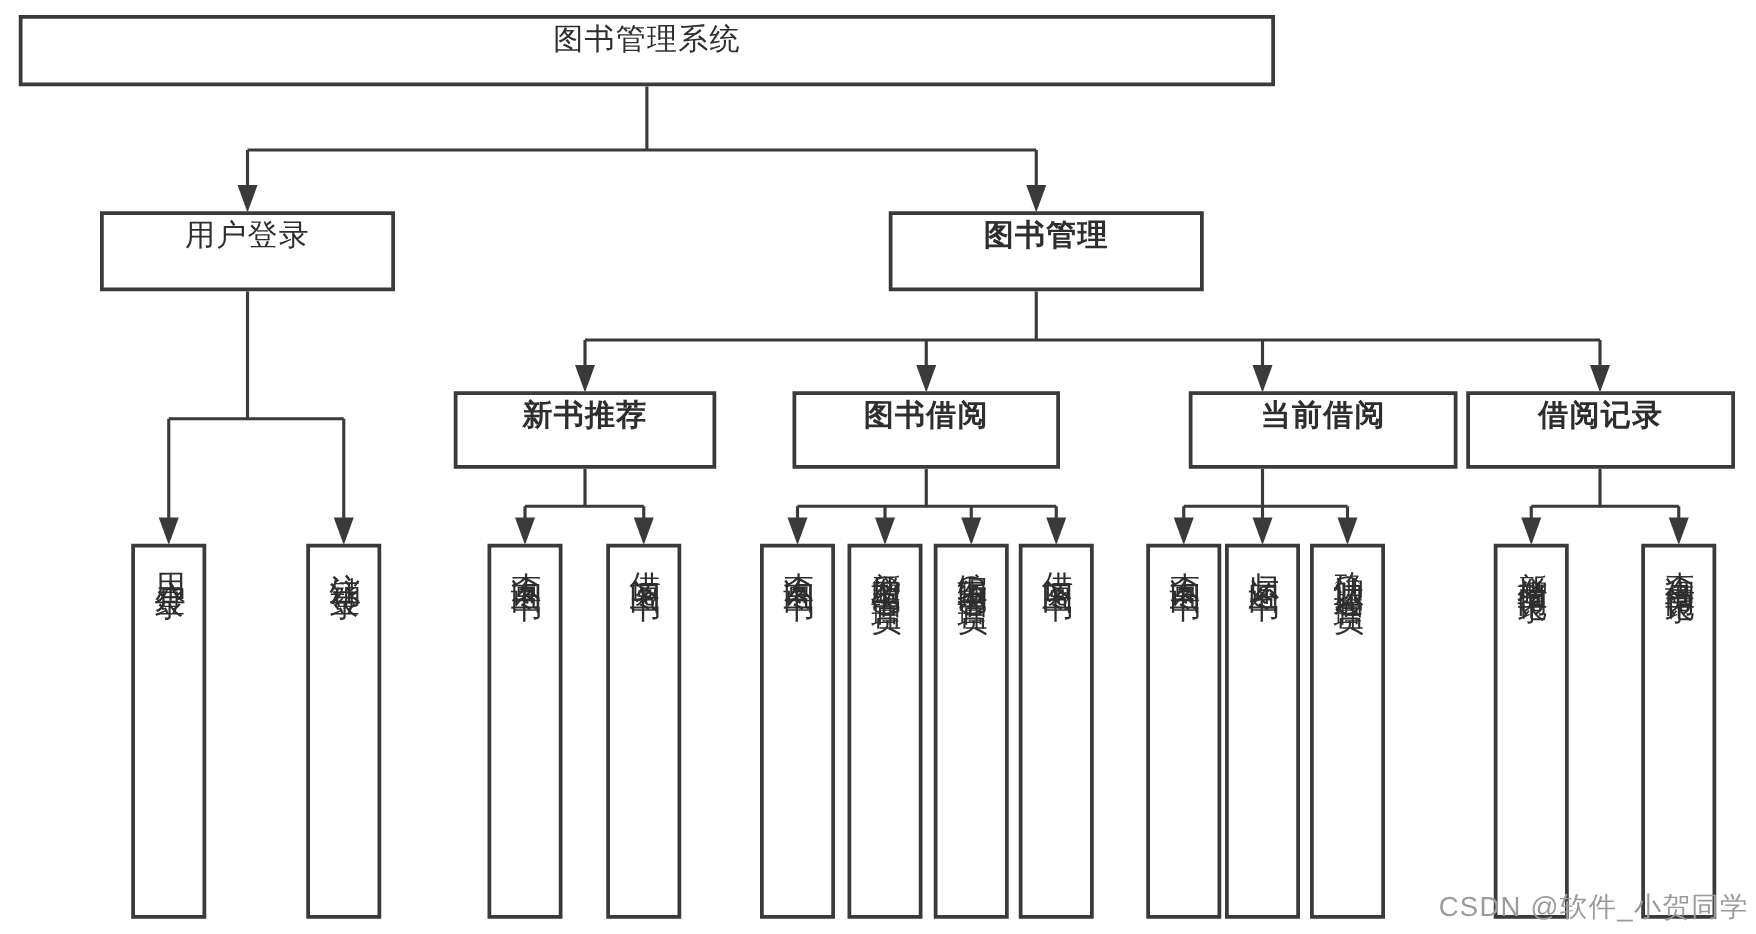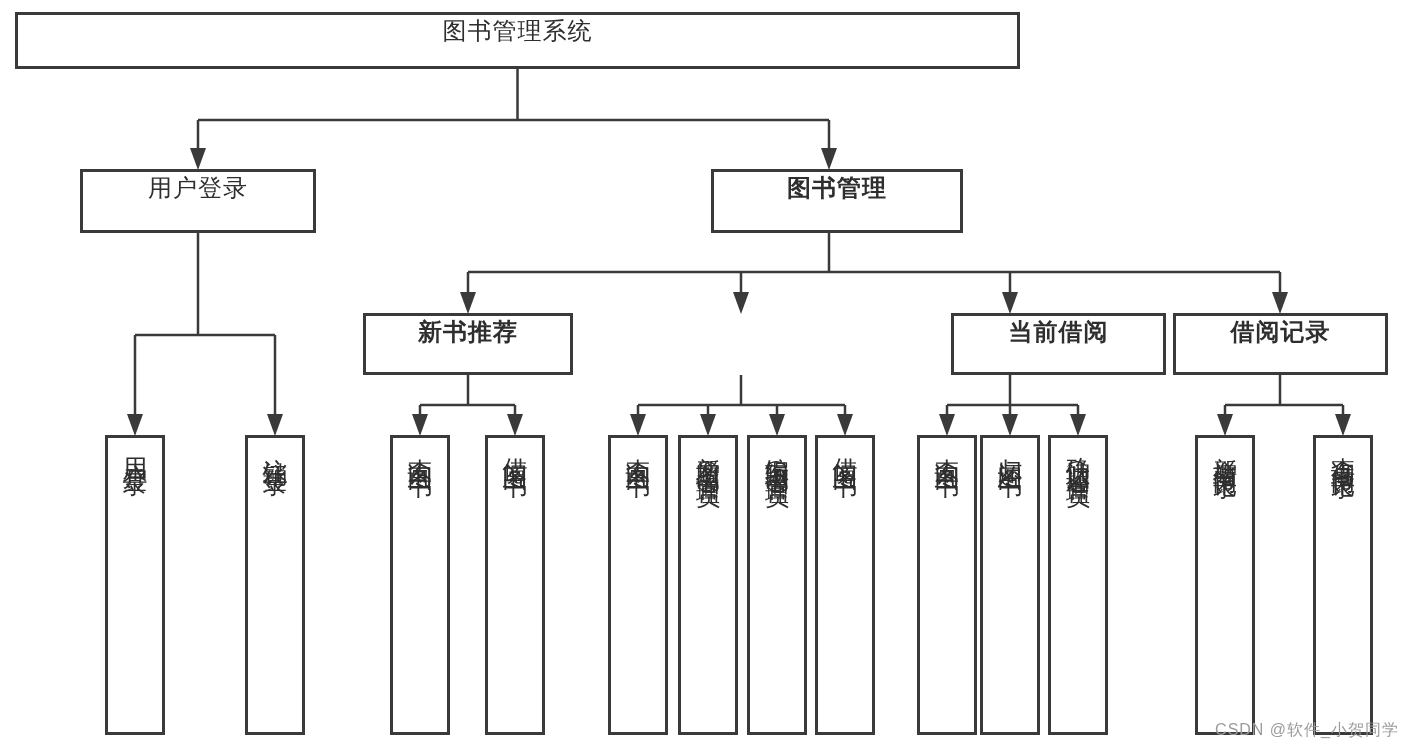--- a/index.html
+++ b/index.html
@@ -51,21 +51,21 @@
     font-size:25px;
     letter-spacing:5px;
     line-height:1;
     color:var(--text);
     white-space:nowrap;
   }
   .leaf.long .vtext{letter-spacing:4px;font-size:24px;}
   .watermark{
     position:absolute;
     right:6px;bottom:6px;
-    font-size:16px;
+    font-size:22px;
     color:var(--wm);
     letter-spacing:1px;
     margin-left:23px;
   }
 </style>
 </head>
 <body>
 
 <div class="canvas">
 
@@ -112,20 +112,23 @@
   <div class="node lvl2 n-user">
     <span>用户登录</span>
   </div>
   <div class="node lvl2 n-mgmt">
     <span>图书管理</span>
   </div>
 
   <div class="node lvl3 n-newrec">
     <span>新书推荐</span>
   </div>
+  <div class="node lvl3 n-borrow">
+    <span>图书借阅</span>
+  </div>
   <div class="node lvl3 n-current">
     <span>当前借阅</span>
   </div>
   <div class="node lvl3 n-records">
     <span>借阅记录</span>
   </div>
 
   <div class="node leaf" style="left:105px;">
     <span class="vtext">用户登录</span>
   </div>

